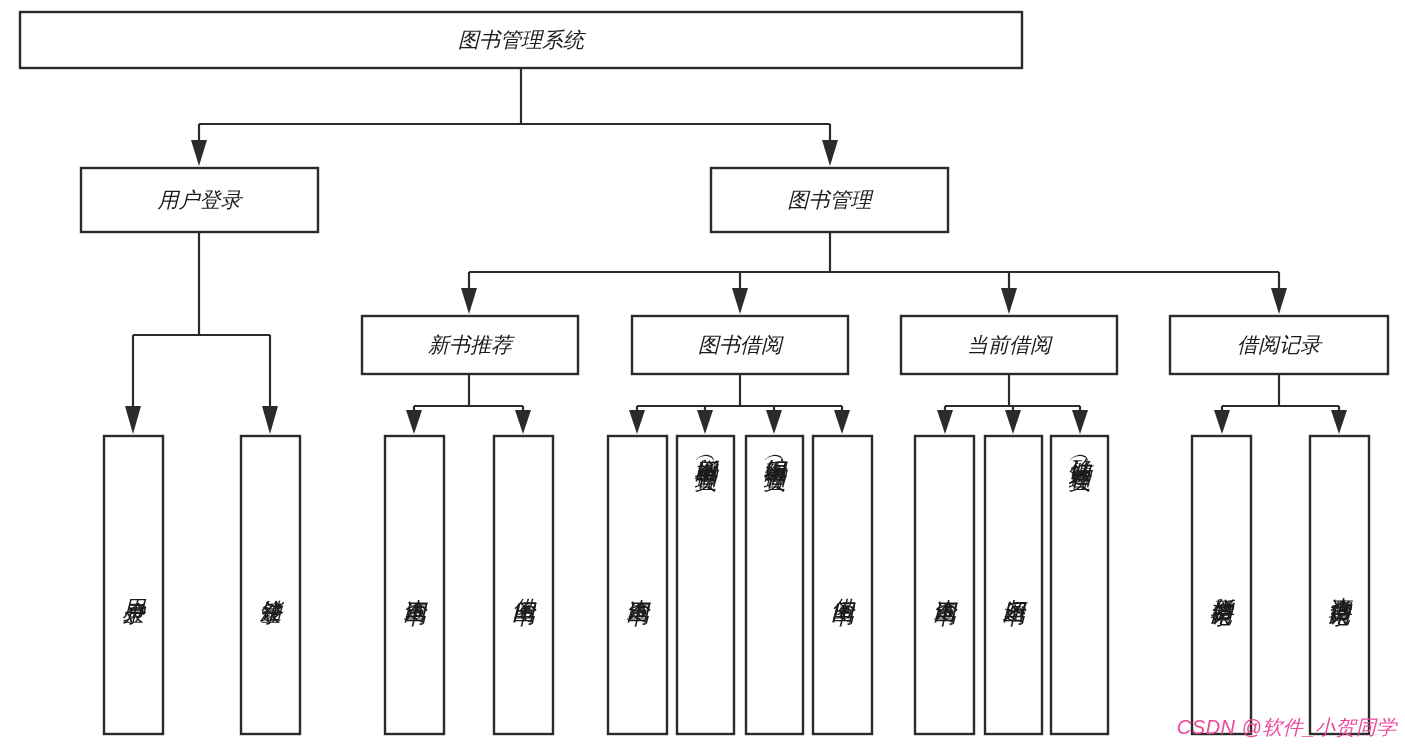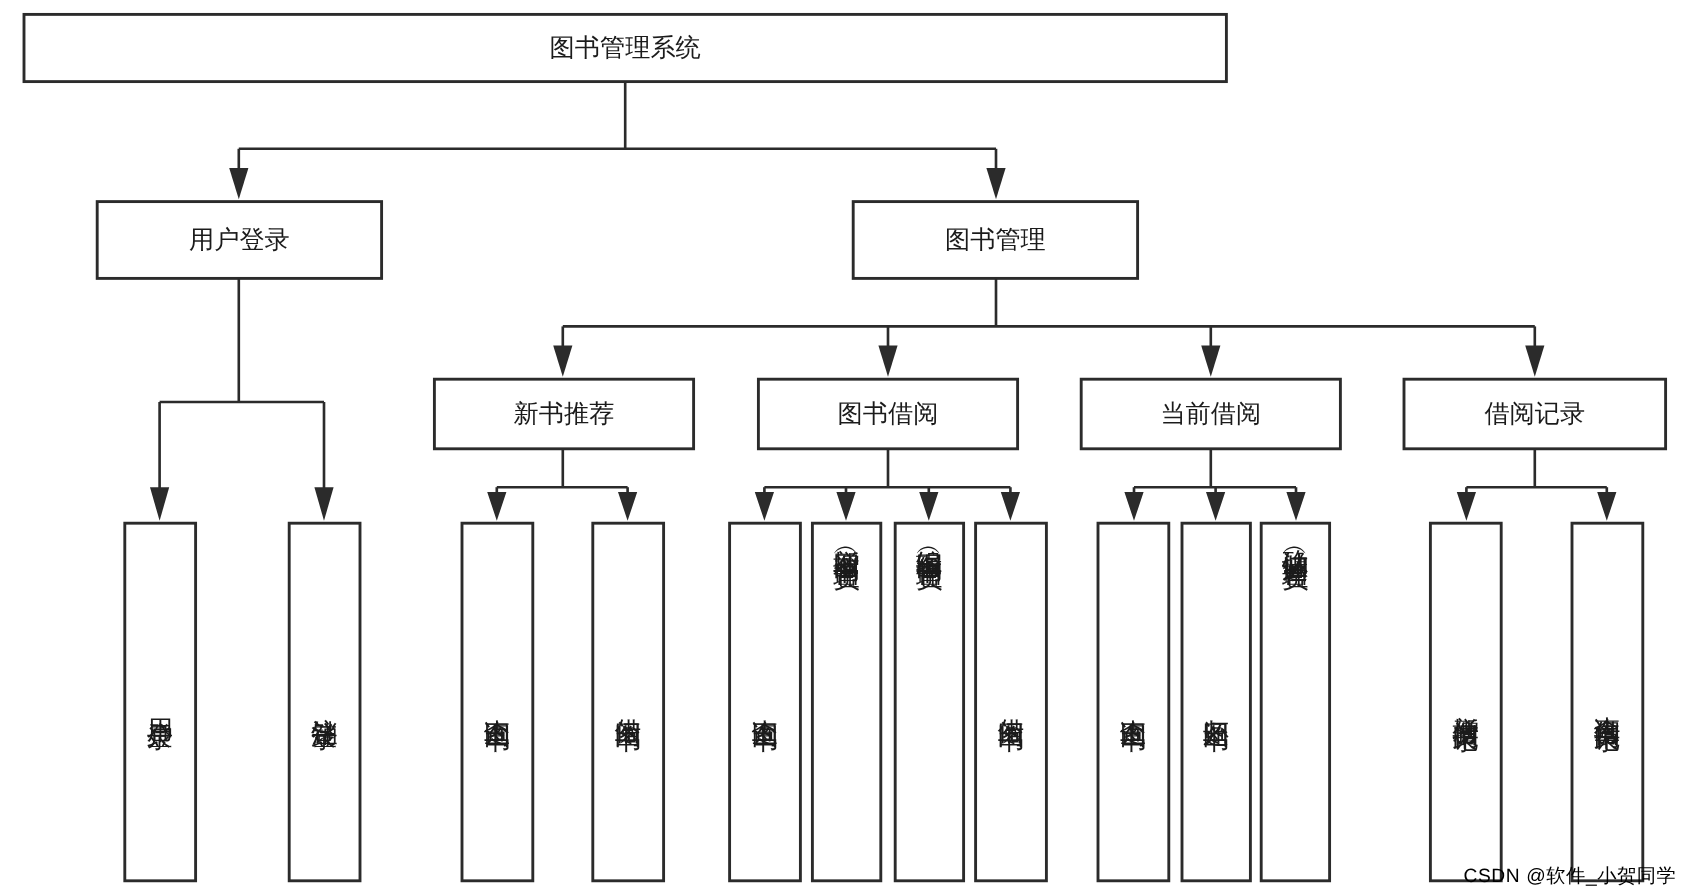--- a/index.html
+++ b/index.html
@@ -11,20 +11,21 @@
     width: 1405px;
     height: 747px;
     font-family: "Liberation Sans", "DejaVu Sans", sans-serif;
     overflow: hidden;
     position: relative;
   }
   #diagram-root {
     position: relative;
     width: 1405px;
     height: 747px;
+    font-style: italic;
   }
   svg.flow {
     display: block;
     width: 1405px;
     height: 747px;
   }
   .node-rect {
     fill: #ffffff;
     stroke: #2b2b2b;
     stroke-width: 2.4;
@@ -67,22 +68,22 @@
     letter-spacing: 2px;
     color: #1b1b1b;
     white-space: nowrap;
     text-align: center;
   }
   .watermark {
     position: absolute;
     right: 8px;
     bottom: 6px;
     font-family: "Liberation Sans", "DejaVu Sans", sans-serif;
-    font-size: 16px;
-    color: #000000;
+    font-size: 20px;
+    color: #ec4899;
     letter-spacing: 0.5px;
     white-space: nowrap;
     pointer-events: none;
   }
 </style>
 </head>
 <body>
 
 <div id="diagram-root">
 

